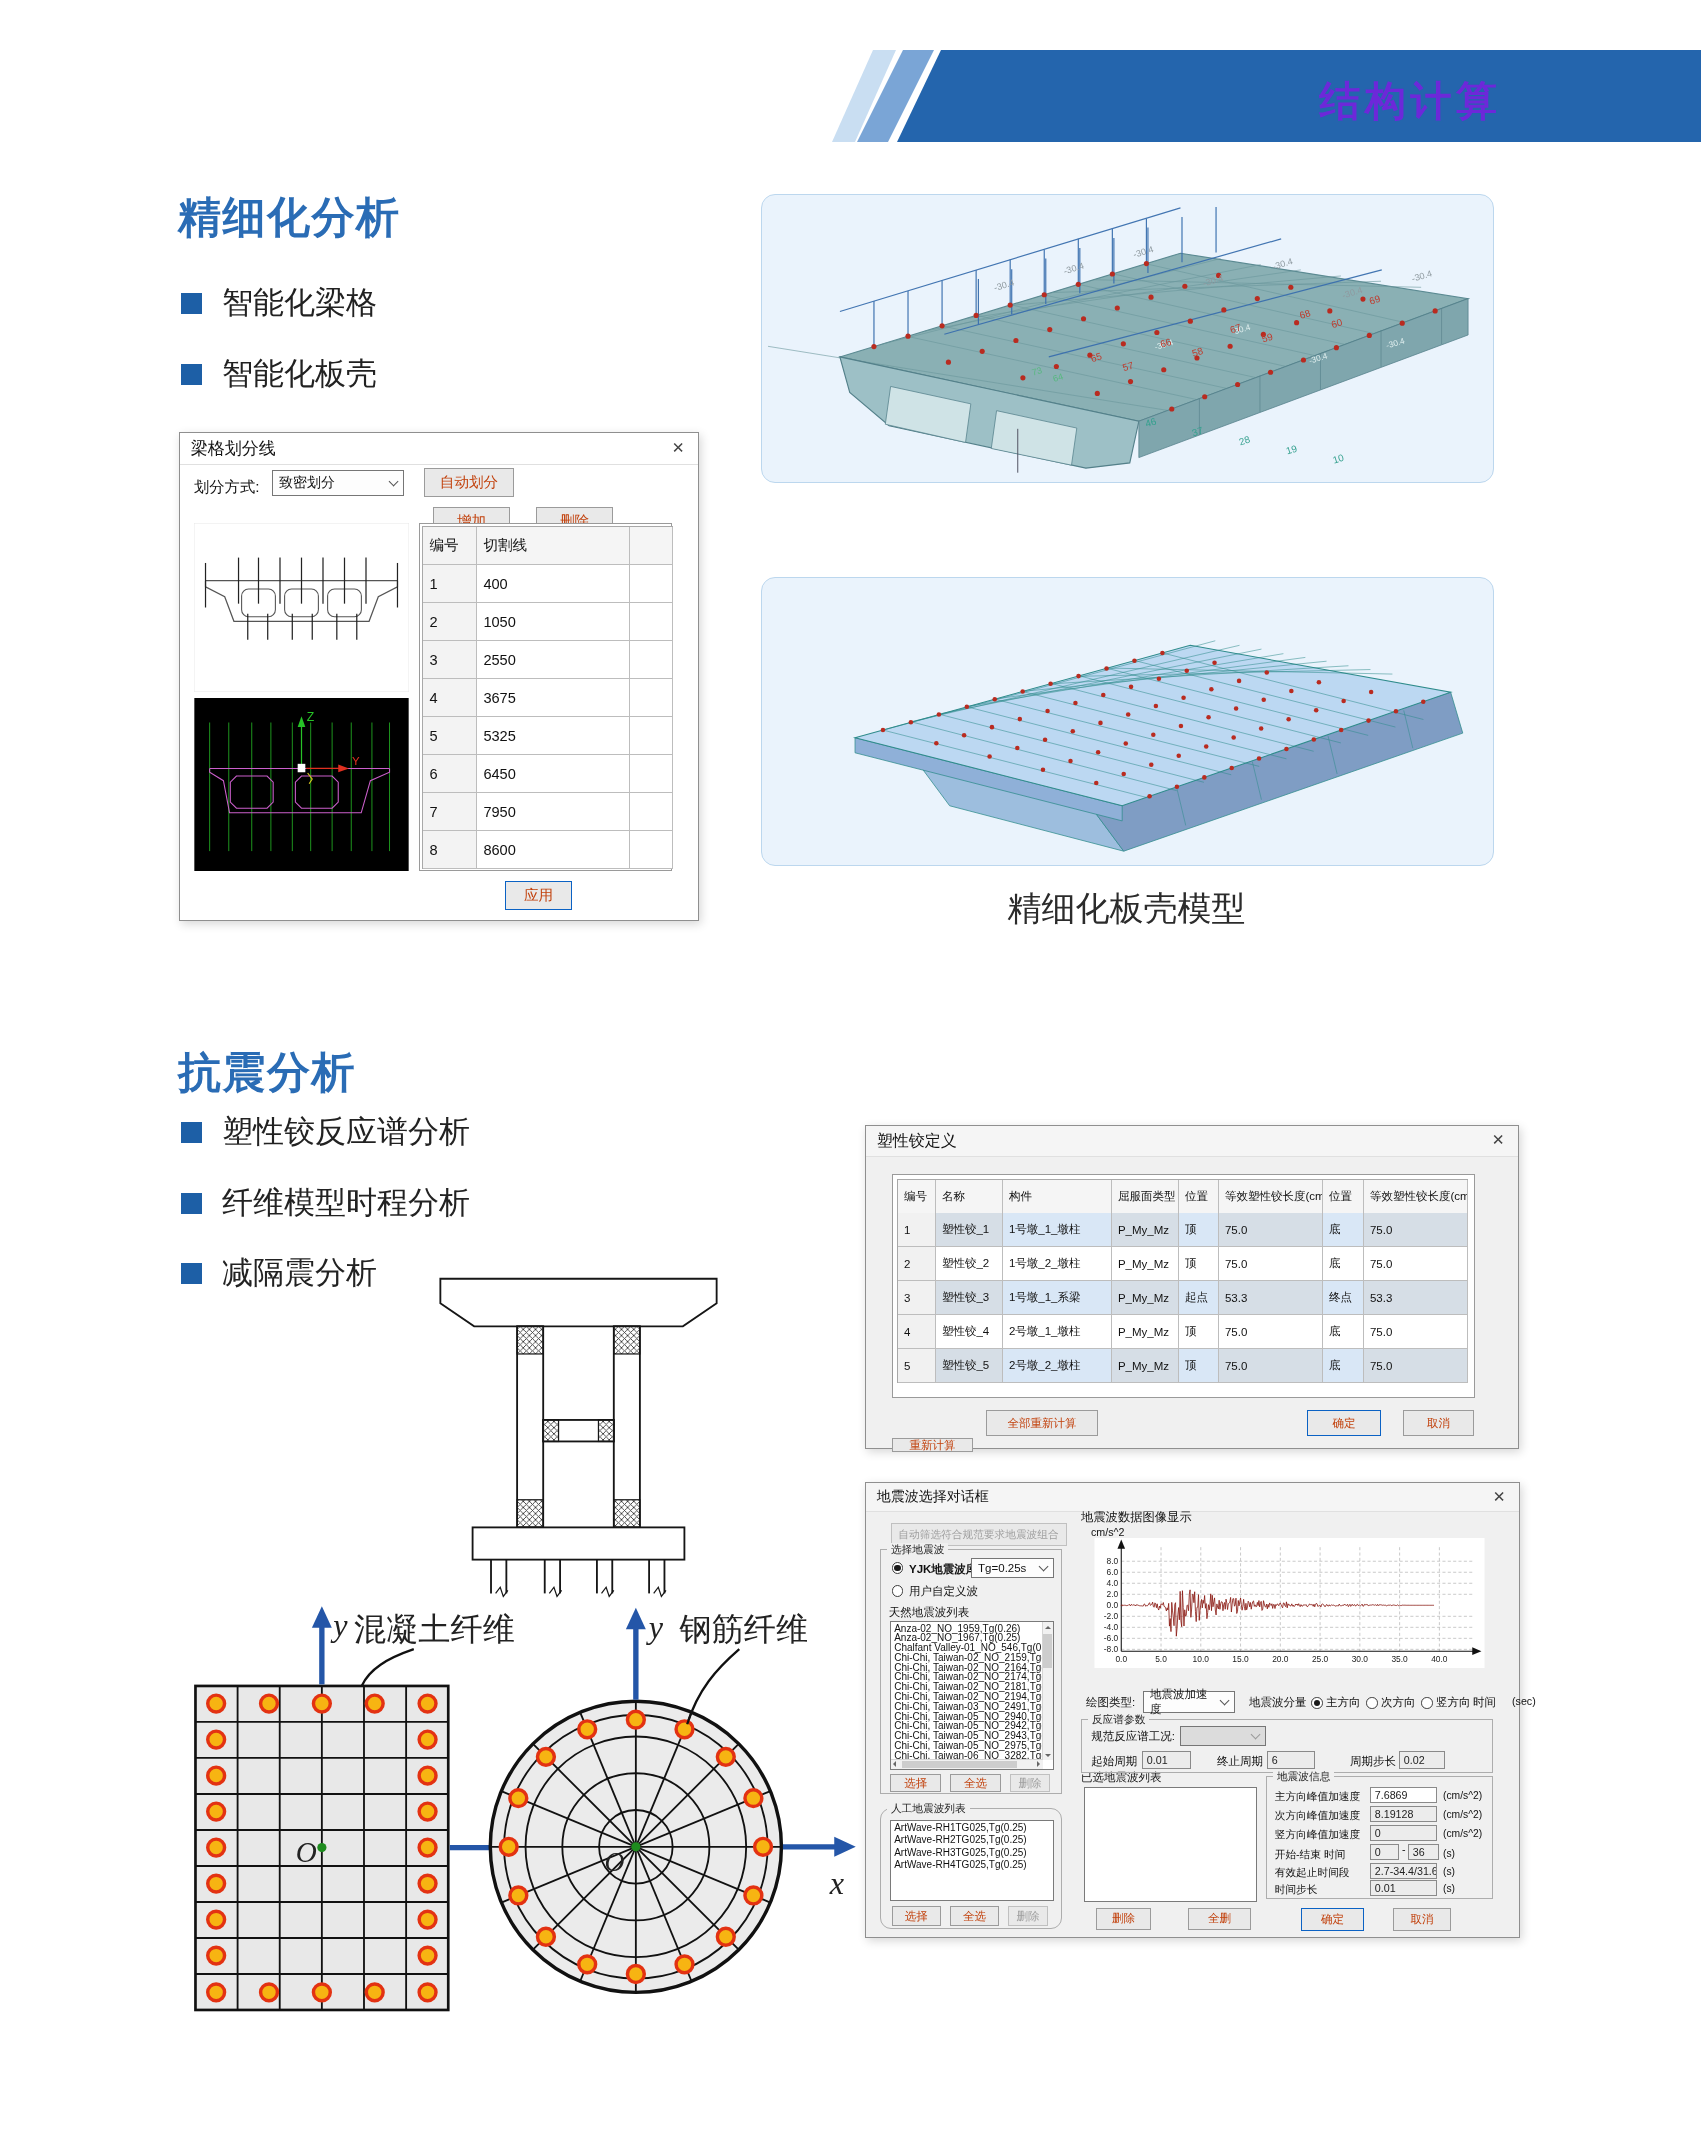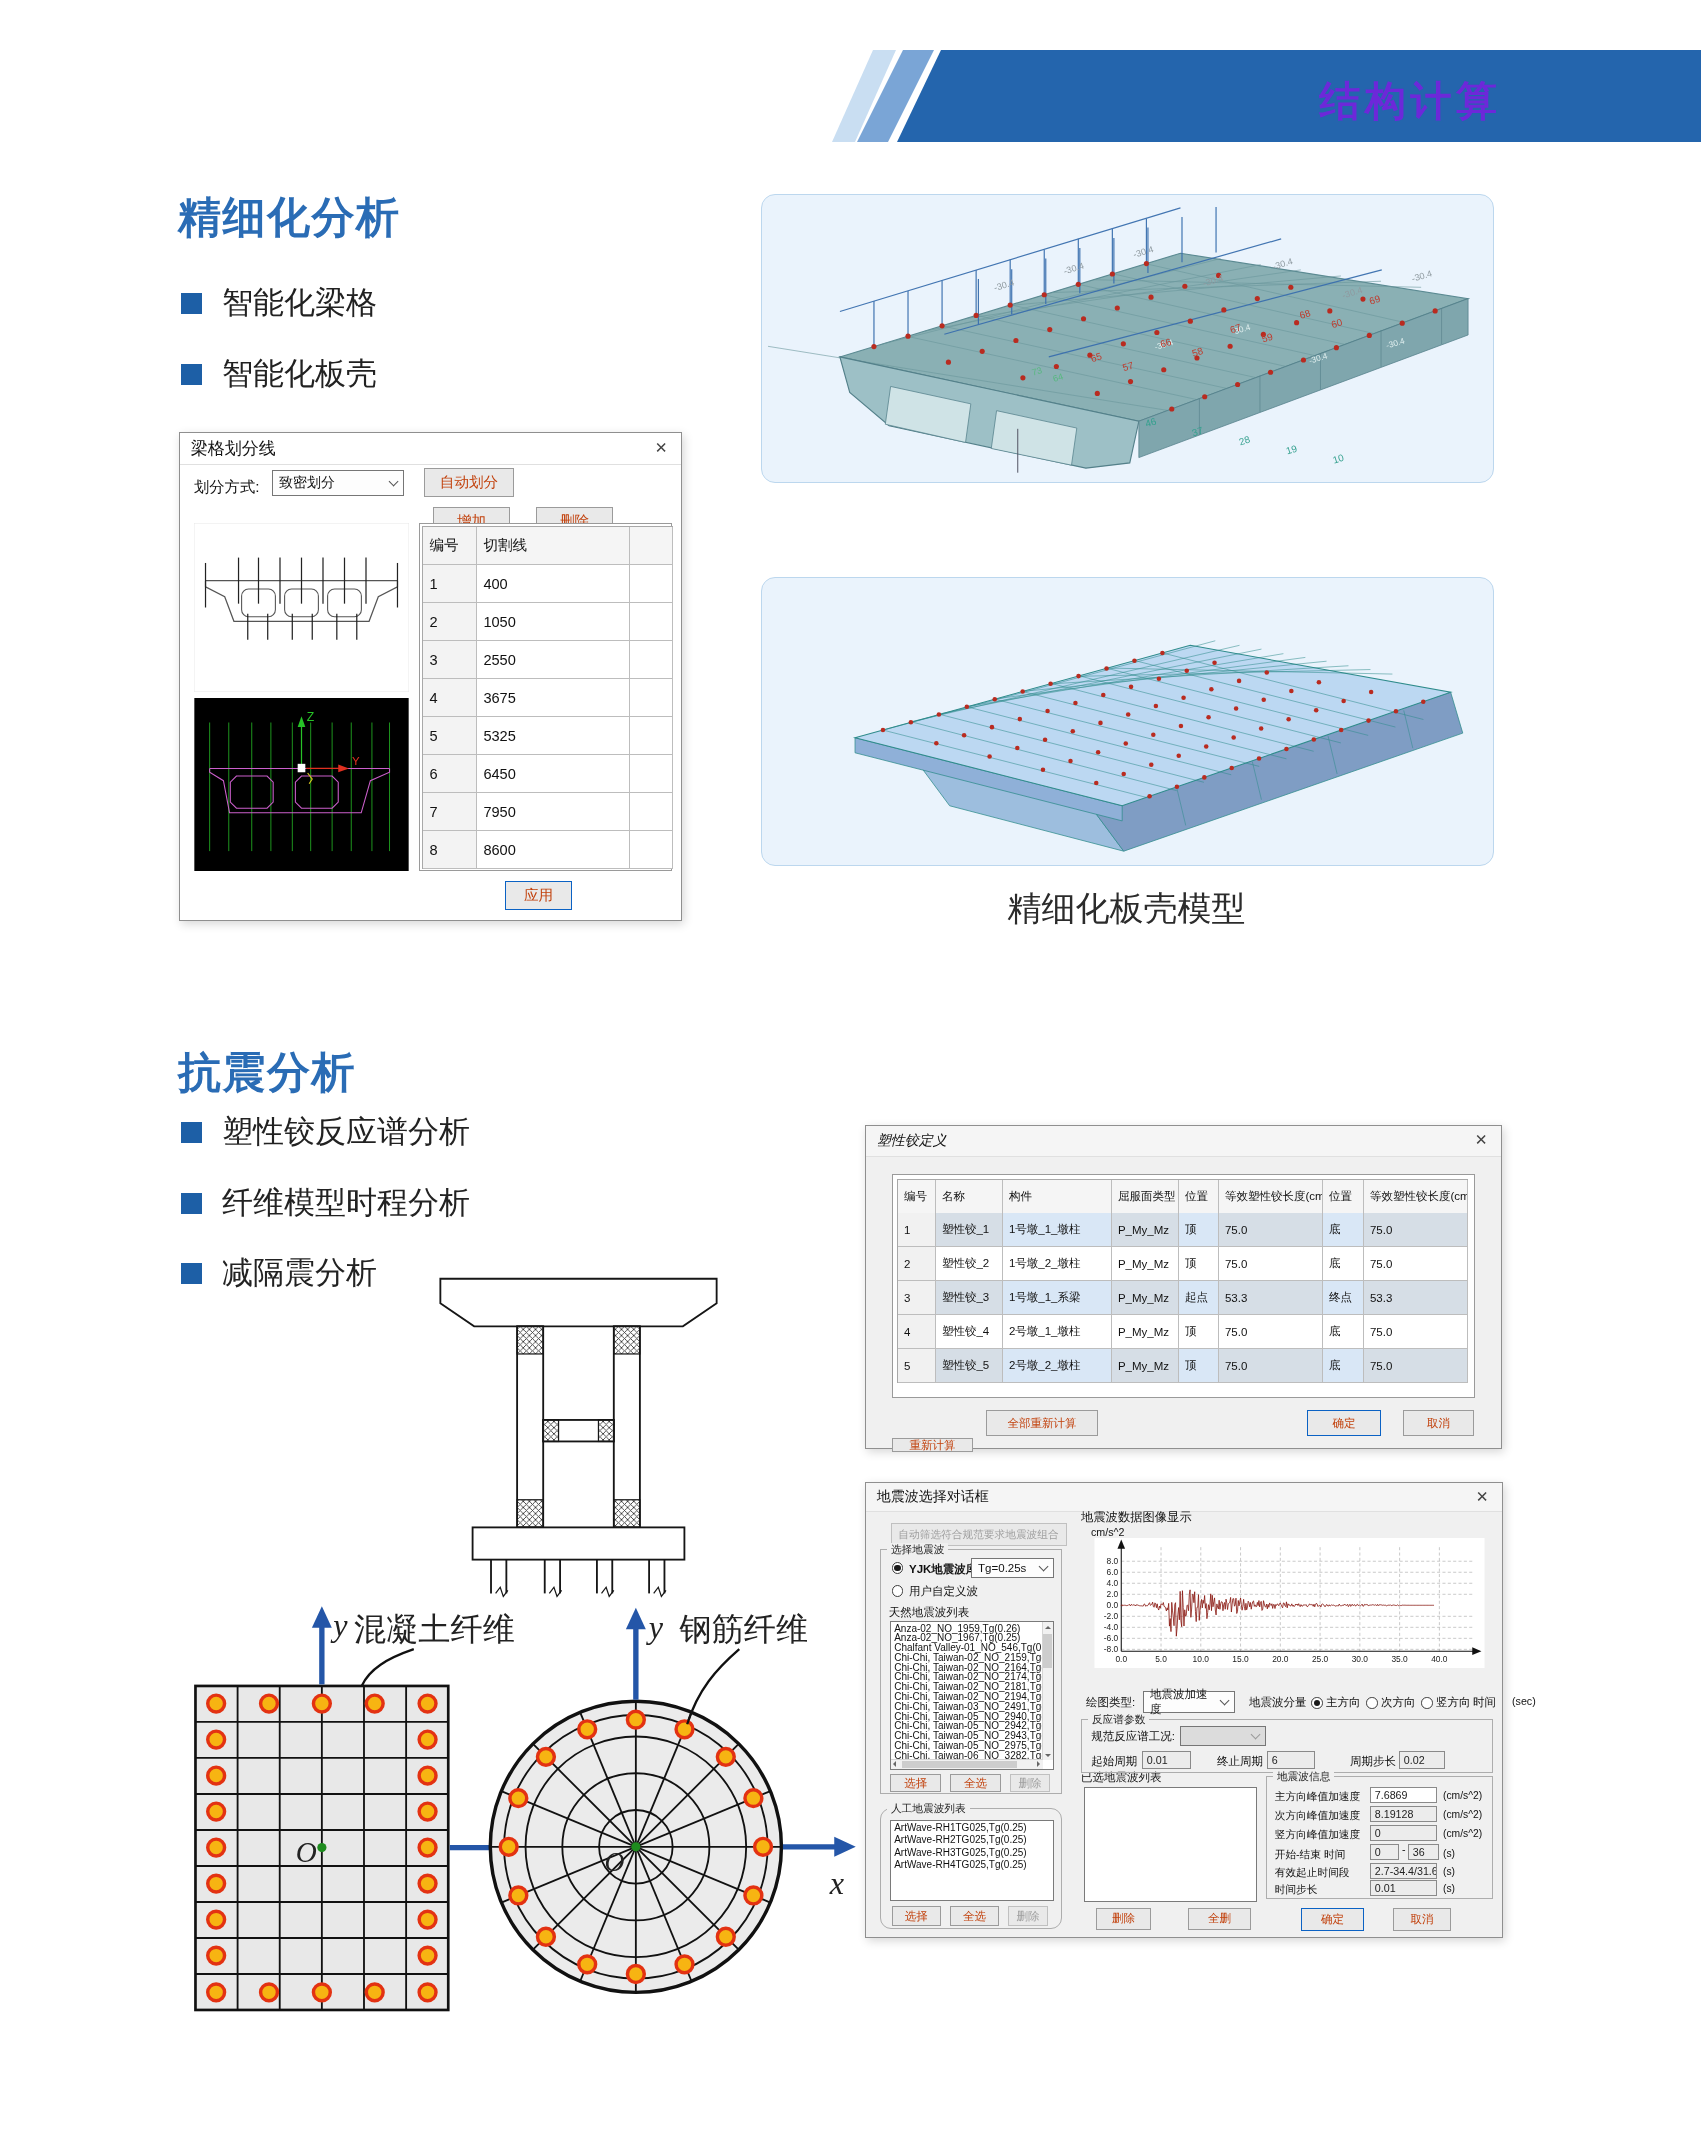--- a/index.html
+++ b/index.html
@@ -9,21 +9,21 @@
   .hdr-band{position:absolute;background:#2465ad;}
   .hdr-title{position:absolute;color:#6d28d9;font-size:41px;font-weight:bold;letter-spacing:4.6px;text-align:center;}
   
   .sec-title{position:absolute;font-size:43px;font-weight:bold;color:#2a6cb5;letter-spacing:1.5px;}
   .bullet{position:absolute;display:flex;align-items:center;gap:20px;font-size:31px;color:#222;}
   .bullet .sq{width:21px;height:21px;background:#1d5fa6;flex:0 0 auto;}
   
   .card{position:absolute;width:731px;height:287px;background:#eaf3fc;border:1.5px solid #bcd7ee;border-radius:14px;}
   .caption{position:absolute;width:731px;text-align:center;font-size:34px;color:#2b2b2b;}
   
-  .dlg{position:absolute;background:#fff;border:0.8px solid #8f8f8f;box-shadow:2.3px 3.1px 9.2px rgba(0,0,0,.16);}
+  .dlg{position:absolute;background:#fff;border:0.8px solid #8f8f8f;box-shadow:2.3px 3.1px 9.2px rgba(0,0,0,.16);padding-left:17px;}
   .dlg.gray{background:#f0f0f0;}
   .dlg-title{position:absolute;left:0;top:0;right:0;height:32px;display:flex;align-items:center;padding-left:10.7px;font-size:16px;color:#111;border-bottom:0.8px solid #e0e0e0;box-sizing:border-box;}
   .dlg-close{position:absolute;top:6.1px;right:10.7px;width:18.4px;height:18.4px;color:#444;font-size:15.3px;line-height:18.4px;text-align:center;}
   .dlg-close::before{content:"✕";}
   .btn{position:absolute;display:flex;align-items:center;justify-content:center;background:#e9e9e9;border:0.8px solid #9b9b9b;font-size:14.6px;color:#c2410c;box-sizing:border-box;}
   .btn.small{font-size:11.5px;}
   .btn.default{border:1.5px solid #0b62c4;}
   .btn.disabled{color:#a0a0a0;border-color:#c0c0c0;}
   .dropdown{position:absolute;background:#fdfdfd;border:0.8px solid #767676;display:flex;align-items:center;padding:0 18.4px 0 6.1px;font-size:14px;color:#111;box-sizing:border-box;}
   .dropdown.small{font-size:11.5px;}
@@ -501,21 +501,21 @@
     <g stroke="#161616" stroke-width="1.6" fill="none">
       <path d="M92,424 l6,-8 l4,12 l6,-8"></path>
         <path d="M162,424 l6,-8 l4,12 l6,-8"></path>
       <path d="M230,424 l6,-8 l4,12 l6,-8"></path>
         <path d="M298,424 l6,-8 l4,12 l6,-8"></path>
     </g>
   </svg>
 
   <div class="dlg gray" style="left:865px;top:1125px;width:635px;height:322px;">
     <div class="dlg-title" style="height:31px;background:#f5f5f5;">
-      <span style="font-size:14px;font-style:italic;">塑性铰定义</span>
+      <span style="font-size:16px;">塑性铰定义</span>
     </div>
     <span class="dlg-close" style="top:5.4px;"></span>
     <div class="panel" style="left:26px;top:48px;width:583px;height:224px;">
       <div class="tbl h-tbl" style="left:3.8px;top:3.8px;">
         <div class="row">
           <div class="c h">编号</div>
           <div class="c h">名称</div>
           <div class="c h">构件</div>
           <div class="c h">屈服面类型</div>
           <div class="c h">位置</div>

